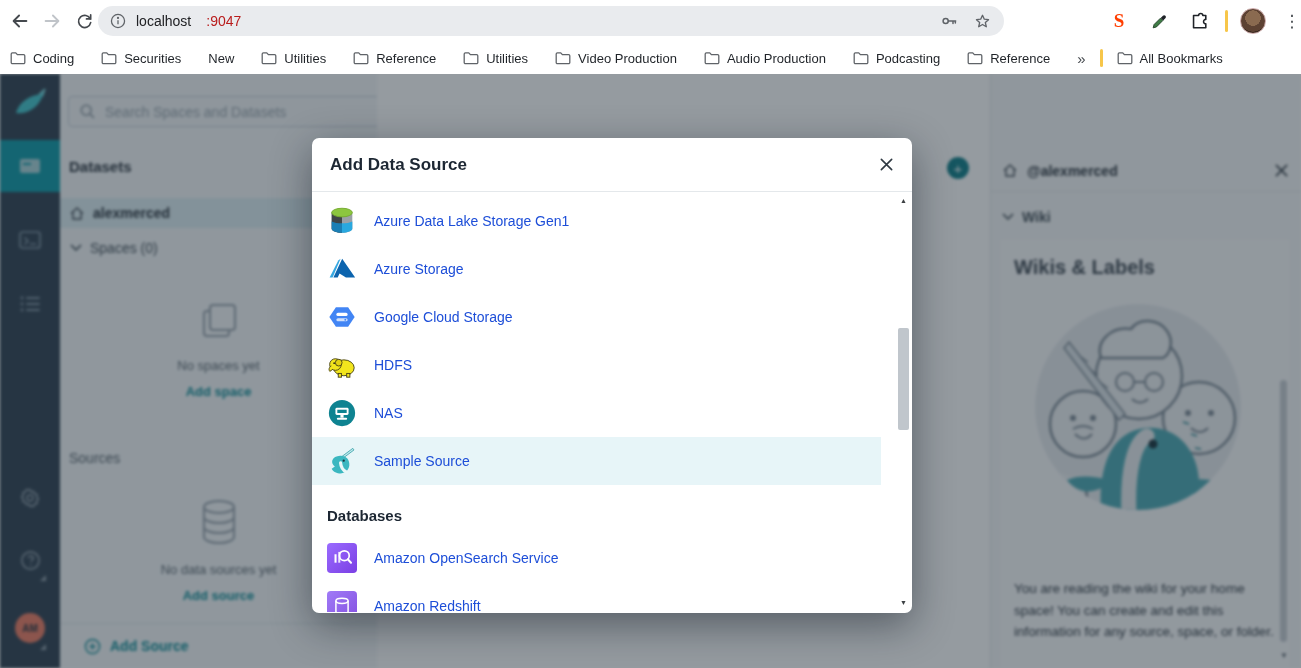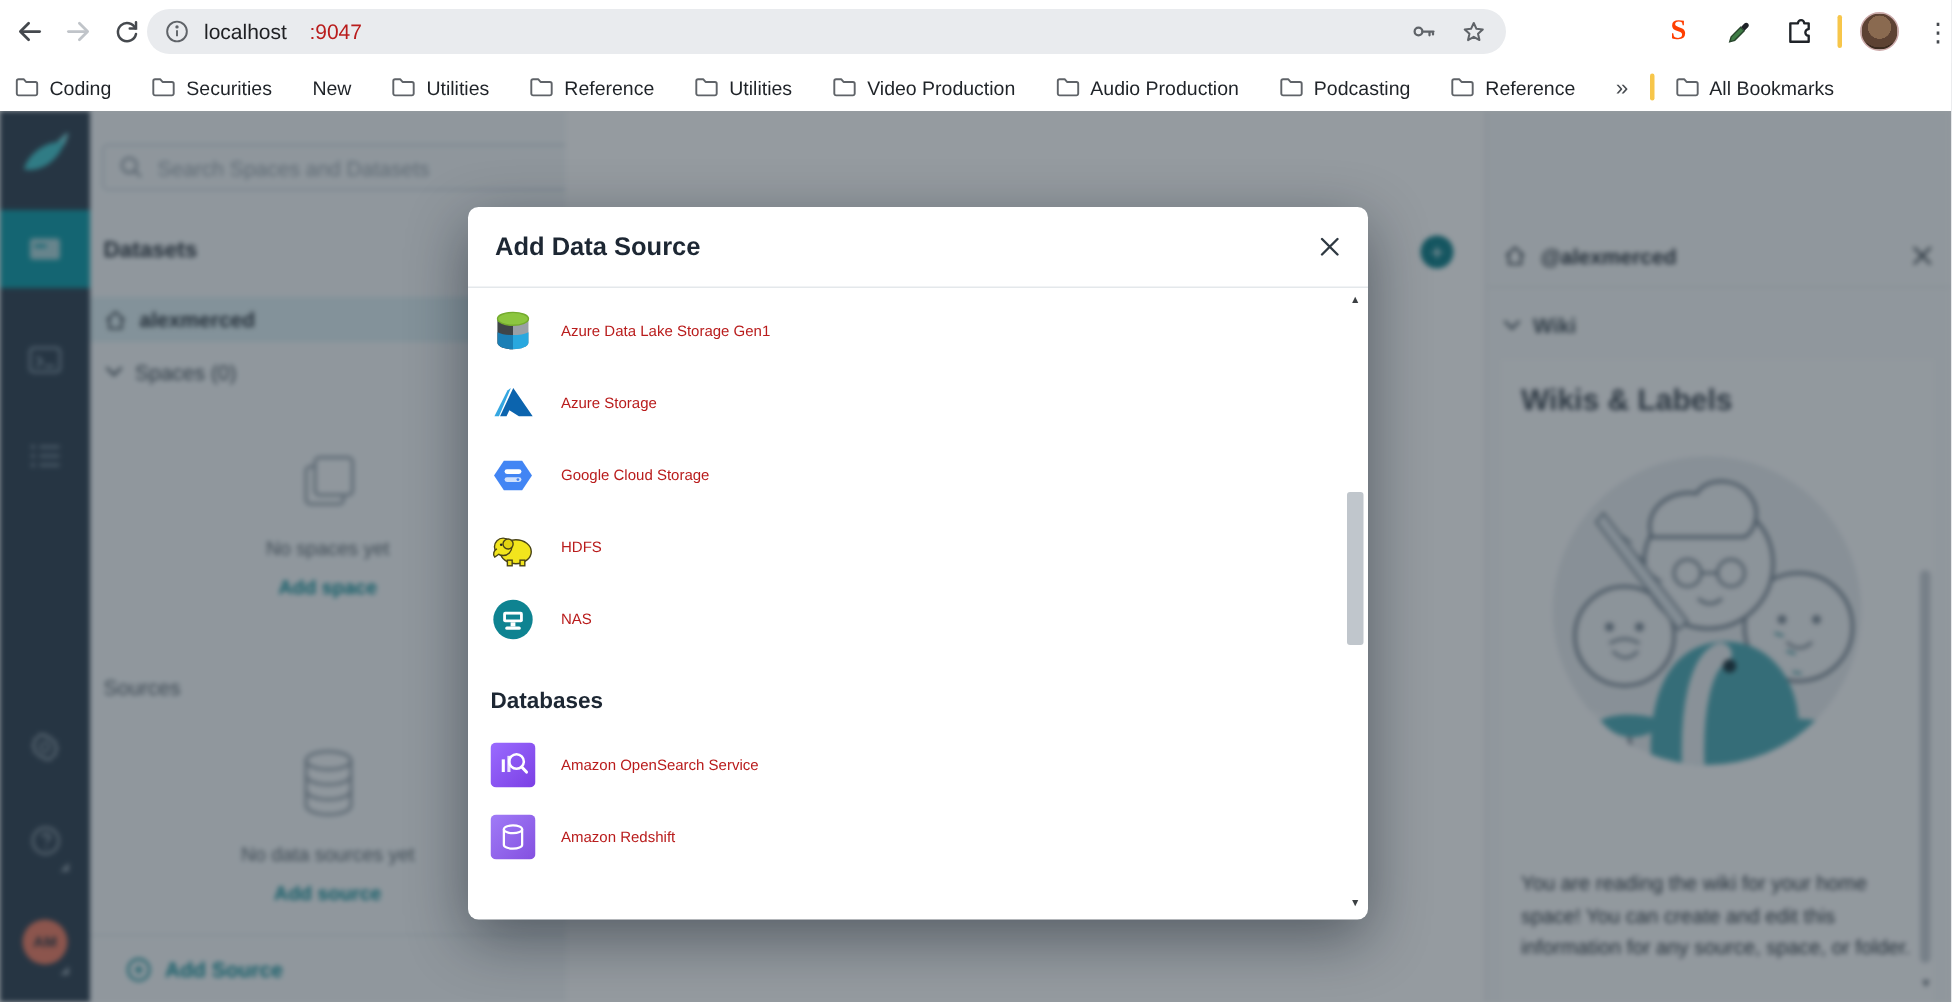--- a/index.html
+++ b/index.html
@@ -90,21 +90,21 @@
 
   
   .modal { position:absolute; left:312px; top:64px; width:600px; height:475px; background:#fff; border-radius:7px;
     box-shadow:0 12px 40px rgba(8,18,28,.45); }
   .modal-header { height:54px; display:flex; align-items:center; padding:0 18px; border-bottom:1px solid #e4e8eb;gap:16px; }
   .modal-title { font-size:17px; font-weight:700; color:#1d2733; }
   .modal-close { margin-left:auto; cursor:pointer; }
   .modal-body { position:relative; height:420px; overflow:hidden; }
   .src-row { height:48px; display:flex; align-items:center; padding-left:15px; gap:17px; width:569px; }
   .src-row.selected { background:#e7f5f8; }
-  .src-label { font-size:10px; color:#b91c1c; }
+  .src-label { font-size:14px; color:#1d4ed8; }
   .src-icon { width:30px; height:30px; flex:0 0 30px; }
   #fs-list { padding-top:5px; }
   .db-header { margin:22px 0 10px 15px; font-size:15px; font-weight:700; color:#1d2733; }
   .msb { position:absolute; top:3px; right:2px; bottom:3px; width:13px; }
   .msb .arr { height:12px; text-align:center; font-size:7px; line-height:12px; color:#3c4043; }
   .msb .arr.down { position:absolute; bottom:0; width:13px; }
   .msb-thumb { position:absolute; top:133px; left:1px; width:11px; height:102px; background:#c0c6cc; border-radius:2px; }
 </style>
 </head>
 <body>
@@ -553,20 +553,31 @@
                 <svg width="30" height="30" viewBox="0 0 32 32">
                   <circle cx="16" cy="16" r="14" fill="#0e8391"></circle>
                   <rect x="9" y="10.5" width="14" height="7.5" rx="1.5" fill="#fff"></rect>
                   <rect x="11" y="12.5" width="10" height="3.5" fill="#0e8391"></rect>
                   <rect x="14.3" y="18" width="3.4" height="3" fill="#fff"></rect>
                   <rect x="10.5" y="21" width="11" height="2.3" rx="1.1" fill="#fff"></rect>
                 </svg>
               </span>
               <span class="src-label">NAS</span>
             </div>
+            <div class="src-row selected">
+              <span class="src-icon">
+                <svg width="30" height="30" viewBox="0 0 32 32">
+                  <polygon points="13.5,13 27.5,2.5 28.8,4.2 15,14.5" fill="#bfe9ec" stroke="#2c9aa3" stroke-width="0.8"></polygon>
+                  <path d="M14 10.5c6.2-.5 10.5 4.3 9.8 10.3-.7 5.5-5.3 8.8-10.6 8.4-4.5-.3-7.3-3-8.2-5l3.4-2.4c-2.1-1.3-3.6-3.9-2.7-6.6.9-2.8 4.1-4.4 8.3-4.7z" fill="#3bb7c0"></path>
+                  <path d="M14.5 18c.3 4.3 2.6 8 6.3 9.8" stroke="#e9f7f8" stroke-width="3.4" fill="none" stroke-linecap="round"></path>
+                  <circle cx="17.8" cy="15.6" r="1.2" fill="#17323c"></circle>
+                </svg>
+              </span>
+              <span class="src-label">Sample Source</span>
+            </div>
           </div>
         <div class="db-header">Databases</div>
         <div id="db-list">
             <div class="src-row">
               <span class="src-icon">
                 <svg width="30" height="30" viewBox="0 0 32 32">
                   <defs>
                     <linearGradient id="osg" x1="0" y1="0" x2="1" y2="1">
                       <stop offset="0" stop-color="#9a6bff"></stop>
                       <stop offset="1" stop-color="#7b3fe4"></stop>

